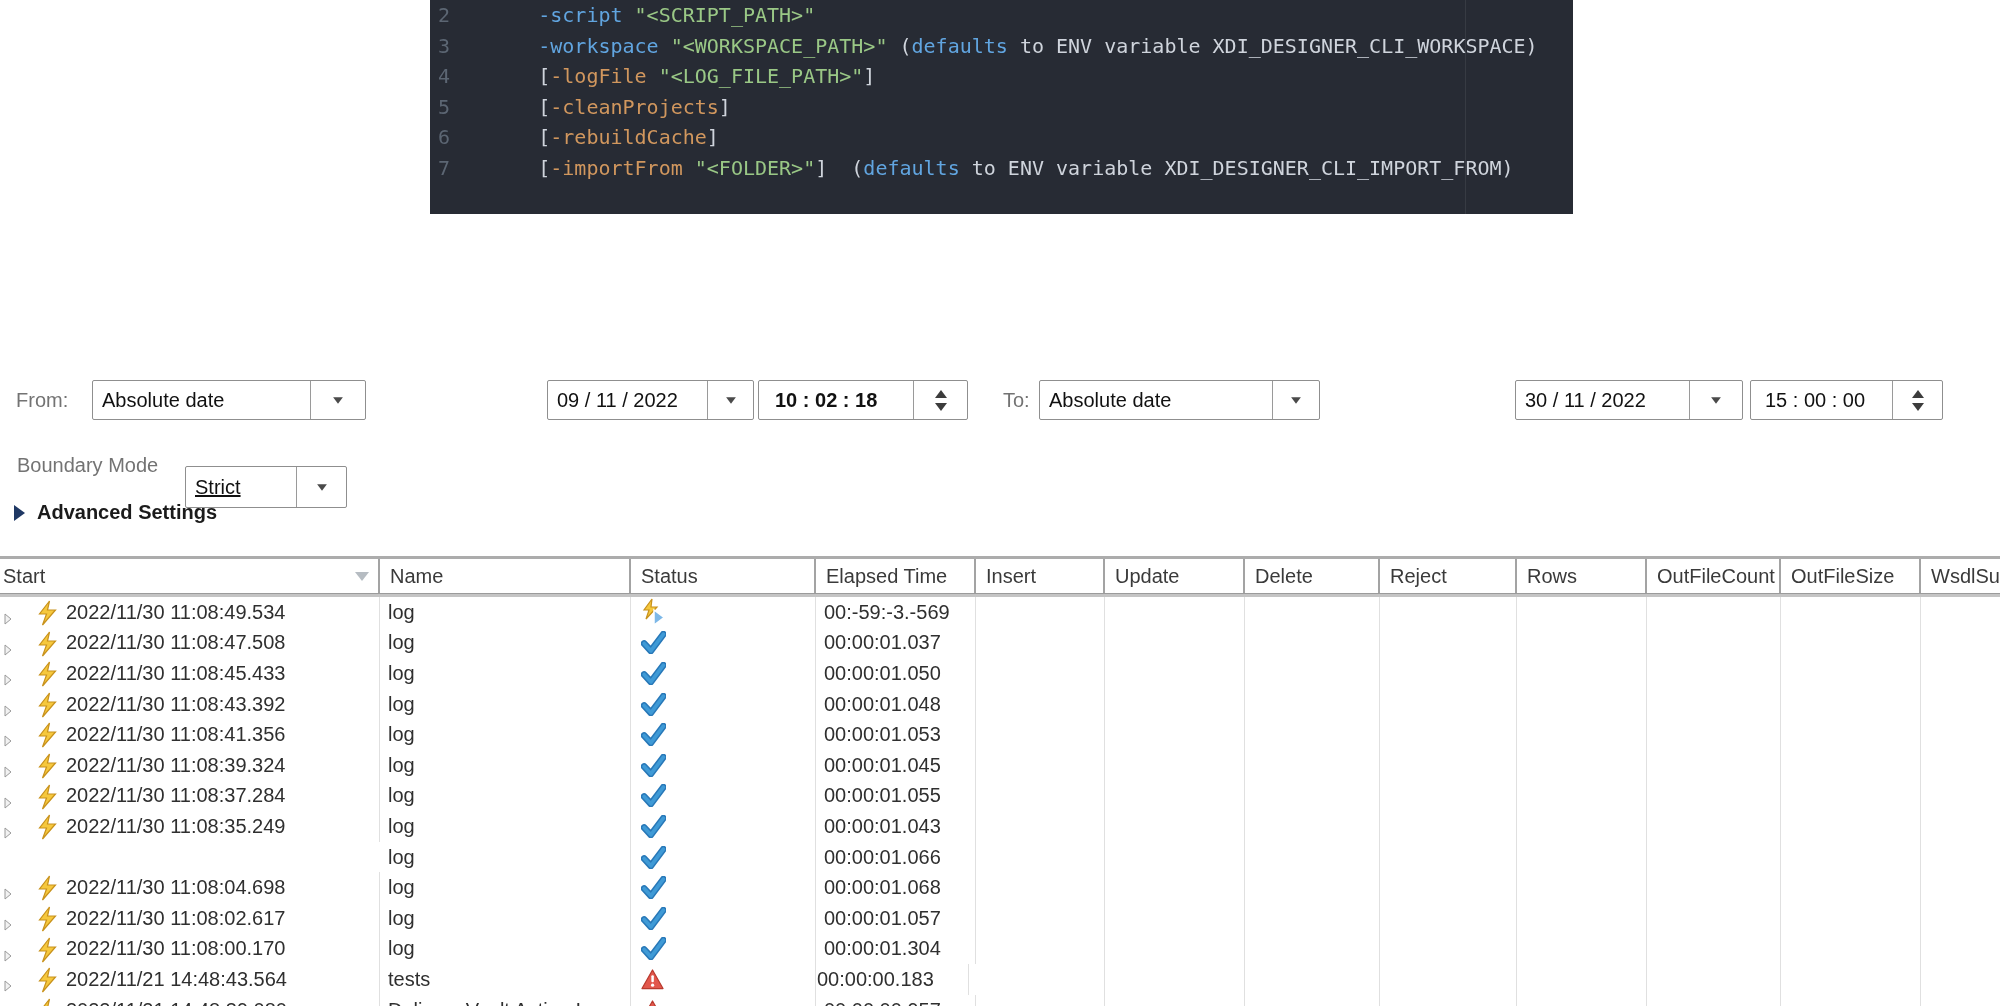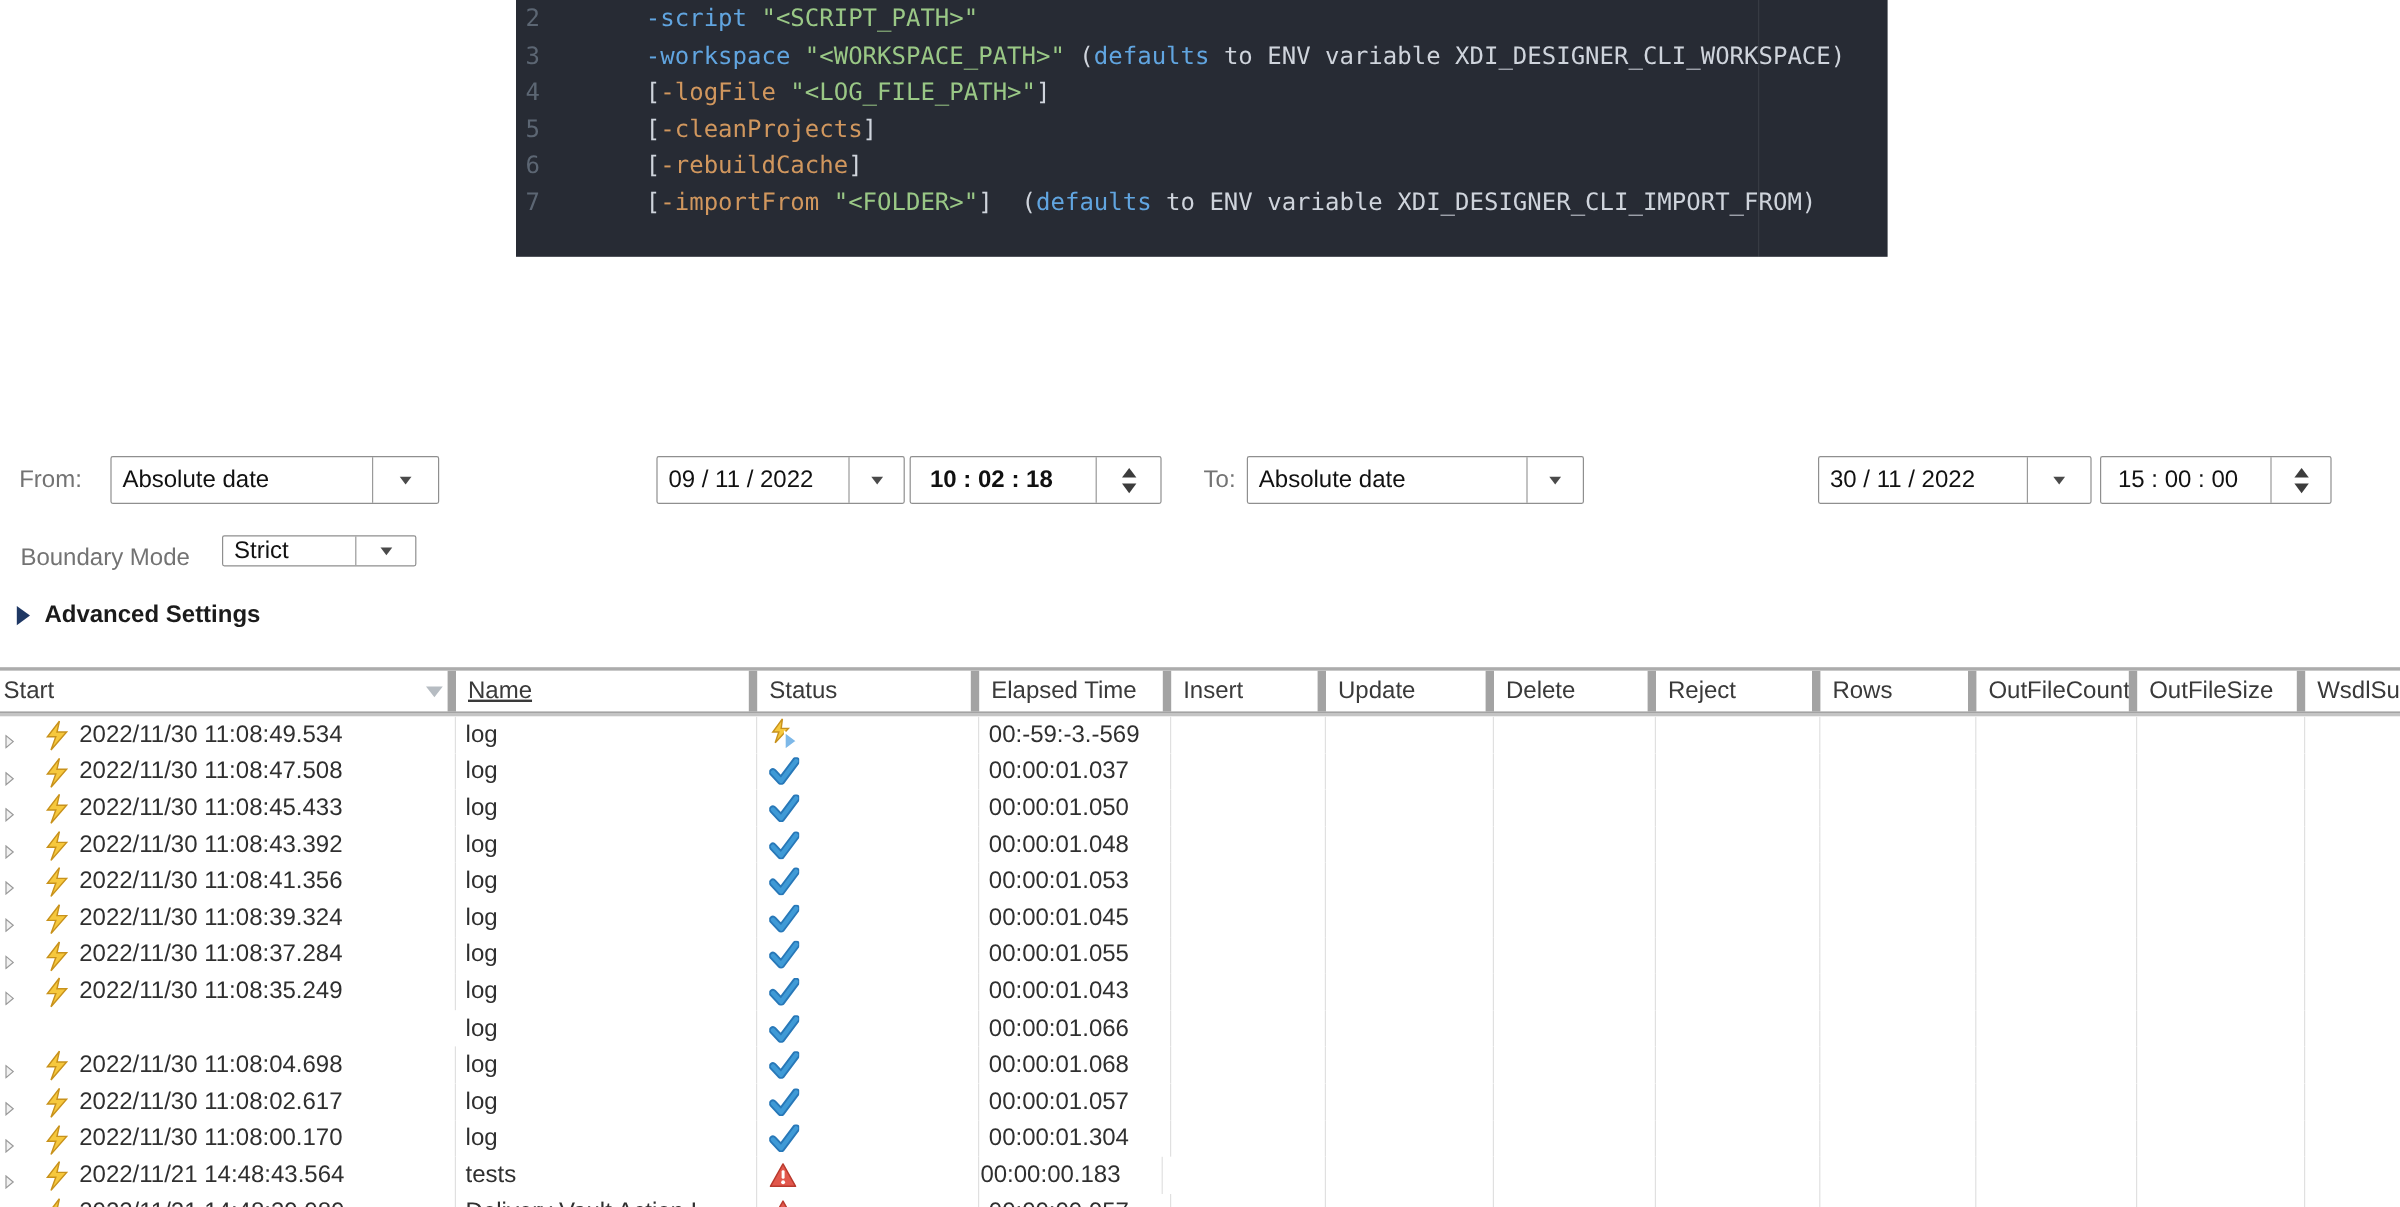--- a/index.html
+++ b/index.html
@@ -34,21 +34,21 @@
           border-top:8px solid #3c3c3c;}
 
   .adv{position:absolute;left:14px;top:501px;display:flex;align-items:center;gap:12px;}
   .adv-tri{width:0;height:0;border-top:8px solid transparent;border-bottom:8px solid transparent;
            border-left:11px solid #1f3864;}
   .adv-lbl{font-size:20px;font-weight:bold;color:#1b1b1b;}
 
   
   .grid-topband{position:absolute;left:0;top:556px;width:2000px;height:3px;background:#acacac;}
   .grid-head{position:absolute;left:0;top:559px;width:2000px;height:34px;background:#ffffff;}
-  .hcell{position:absolute;top:0;height:34px;box-sizing:border-box;border-right:7px solid #a3a3a3;
+  .hcell{position:absolute;top:0;height:34px;box-sizing:border-box;border-right:2px solid #a3a3a3;
          display:flex;align-items:center;font-size:20px;color:#3a3a3a;overflow:hidden;white-space:nowrap;}
   .hcell .hl{padding-left:10px;}
   .hcell.first .hl{padding-left:3px;}
   .sort-tri{position:absolute;left:355px;top:13px;width:0;height:0;
             border-left:7px solid transparent;border-right:7px solid transparent;
             border-top:9px solid #b6bcc2;}
   .grid-headband{position:absolute;left:0;top:593px;width:2000px;height:4px;
                  background:#c4c4c4;border-top:1px solid #9b9b9b;box-sizing:border-box;}
   .grid-body{position:absolute;left:0;top:597px;width:2000px;height:409px;overflow:hidden;}
   .grow{position:absolute;left:0;width:2000px;height:30.6px;background:#fff;}
@@ -126,39 +126,39 @@
     <span class="btn" style="width:49px;">
       <span class="spin">
         <span class="tri-up"></span>
           <span class="tri-dn"></span>
       </span>
     </span>
   </div>
 
   <div class="flabel" style="left:17px;top:446px;line-height:38px;">Boundary Mode</div>
 
-  <div class="ctl" style="left:185px;top:446px;width:162px;height:26px;">
+  <div class="ctl" style="left:185px;top:466px;width:162px;height:42px;text-decoration:underline;">
     <span class="val">Strict</span>
     <span class="btn" style="width:49px;">
       <span class="arr-down" style="transform:scale(0.7);"></span>
     </span>
   </div>
 
   <div class="adv">
     <span class="adv-tri"></span>
     <span class="adv-lbl">Advanced Settings</span>
   </div>
 
   <div class="grid-topband"></div>
   <div class="grid-head" id="grid-head">
       <div class="hcell first" style="left: 0px; width: 380px;">
         <span class="hl">Start</span>
         <div class="sort-tri"></div>
       </div>
-      <div class="hcell" style="left: 380px; width: 251px; text-decoration: underline;">
+      <div class="hcell" style="left: 380px; width: 251px;">
         <span class="hl">Name</span>
       </div>
       <div class="hcell" style="left: 631px; width: 185px;">
         <span class="hl">Status</span>
       </div>
       <div class="hcell" style="left: 816px; width: 160px;">
         <span class="hl">Elapsed Time</span>
       </div>
       <div class="hcell" style="left: 976px; width: 129px;">
         <span class="hl">Insert</span>

